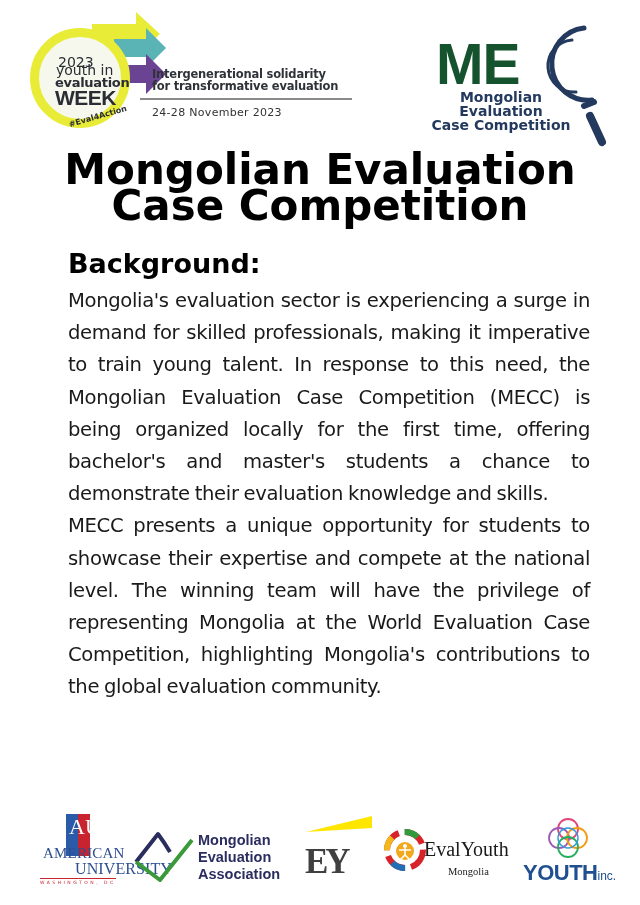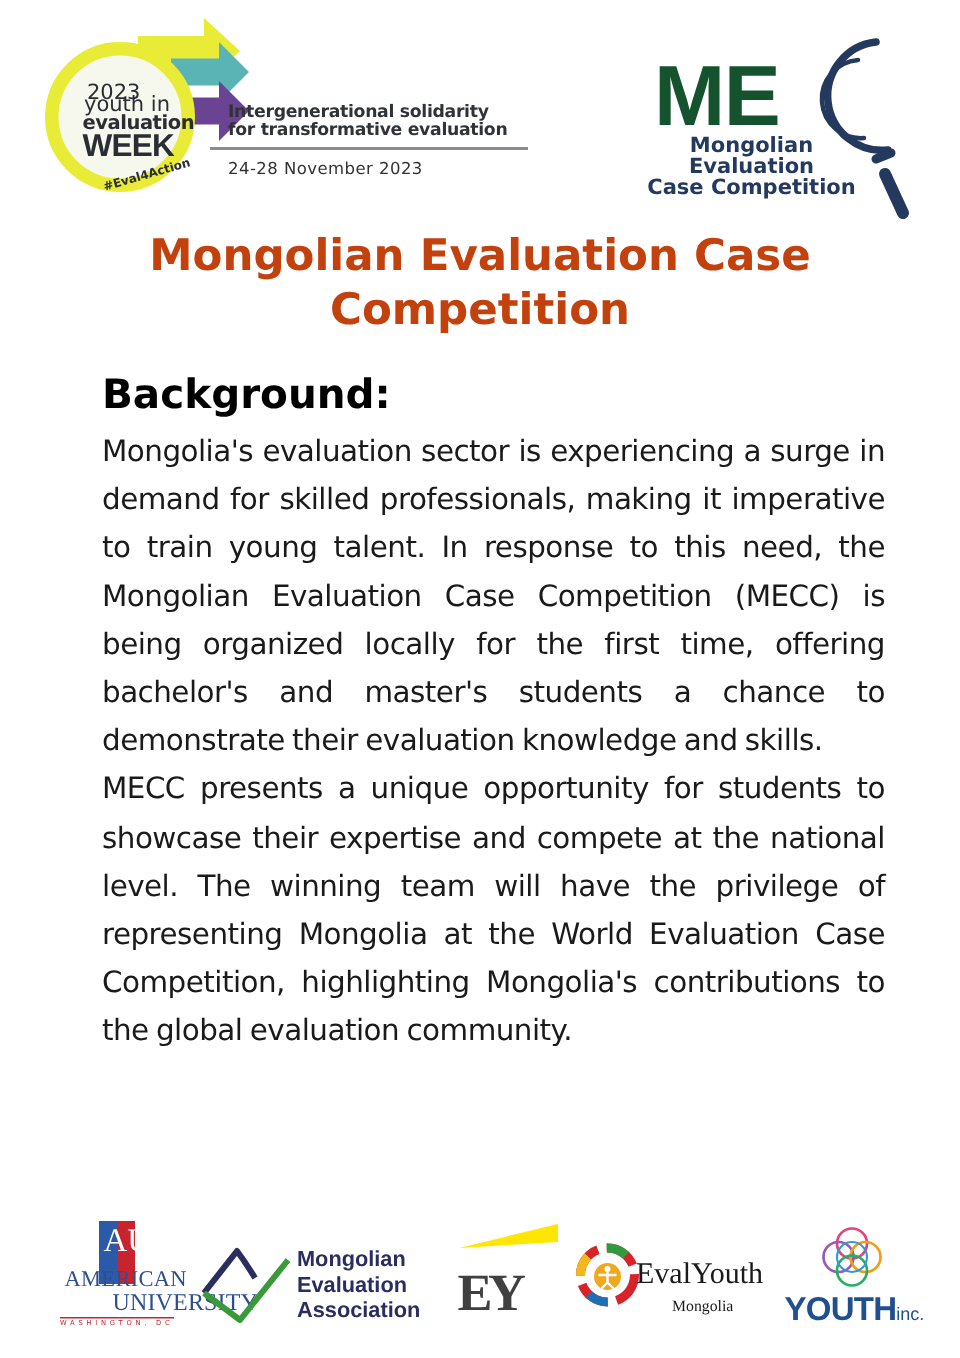--- a/index.html
+++ b/index.html
@@ -24,21 +24,21 @@
 
   
   .mecc { position: absolute; left: 420px; top: 22px; width: 200px; height: 130px; }
   .mecc-letters { position: absolute; left: 16px; top: 12px; font-family: "Liberation Sans", sans-serif; font-weight: bold; font-size: 57px; color: #14532d; letter-spacing: -1px; line-height: 60px; }
   .mecc-sub { position: absolute; left: 6px; top: 68px; width: 150px; text-align: center; font-size: 14px; font-weight: bold; color: #24395e; line-height: 14px; }
   .mecc-glass { position: absolute; left: 112px; top: 0px; }
 
   
   .title {
     position: absolute; left: 40px; top: 152px; width: 560px; text-align: center;
-    font-family: "DejaVu Sans", sans-serif; font-weight: bold; font-size: 29px; line-height: 36px; color: #c2410c;
+    font-family: "DejaVu Sans", sans-serif; font-weight: bold; font-size: 42px; line-height: 36px; color: #000000;
   }
   .section-heading { position: absolute; left: 68px; top: 248px; font-size: 27px; font-weight: bold; color: #000; }
   .body { position: absolute; left: 68px; top: 285px; width: 522px; }
   .para {
     font-family: "DejaVu Sans", sans-serif; font-size: 19.6px; line-height: 32.2px; color: #1a1a1a;
     text-align: justify; letter-spacing: -0.35px; word-spacing: -1px;
   }
 
   
   .footer { position: absolute; left: 0; top: 808px; width: 640px; height: 90px; }

